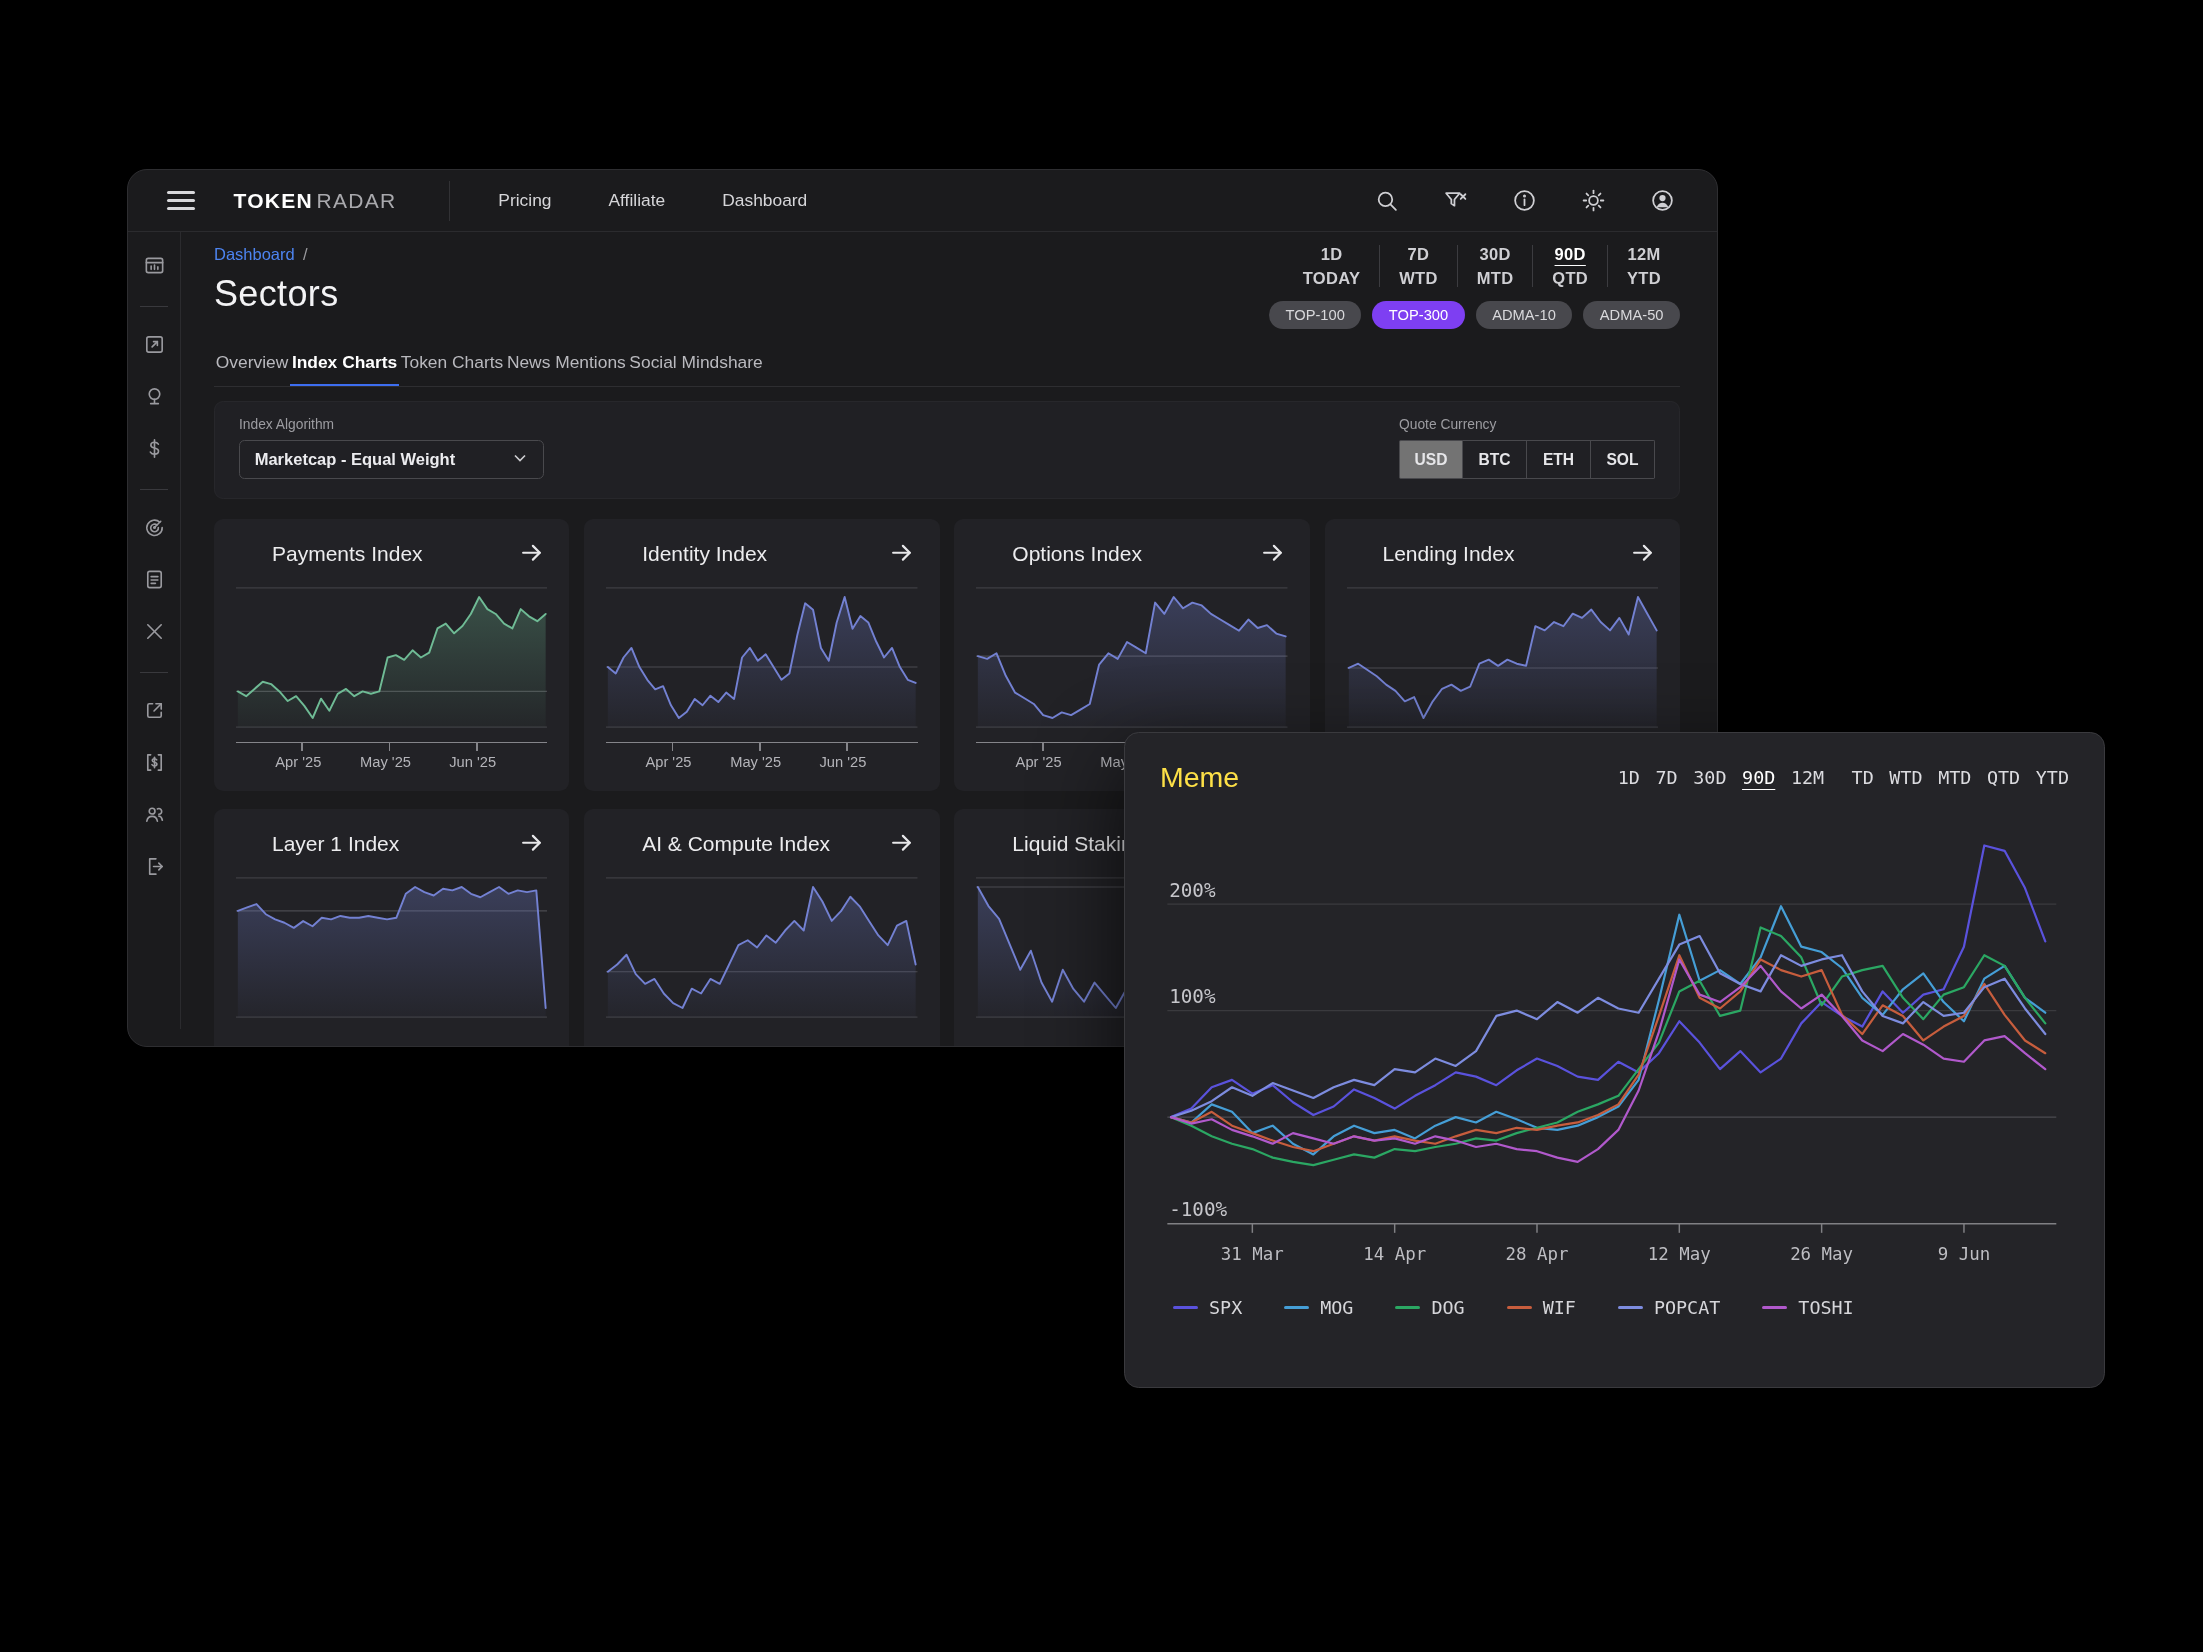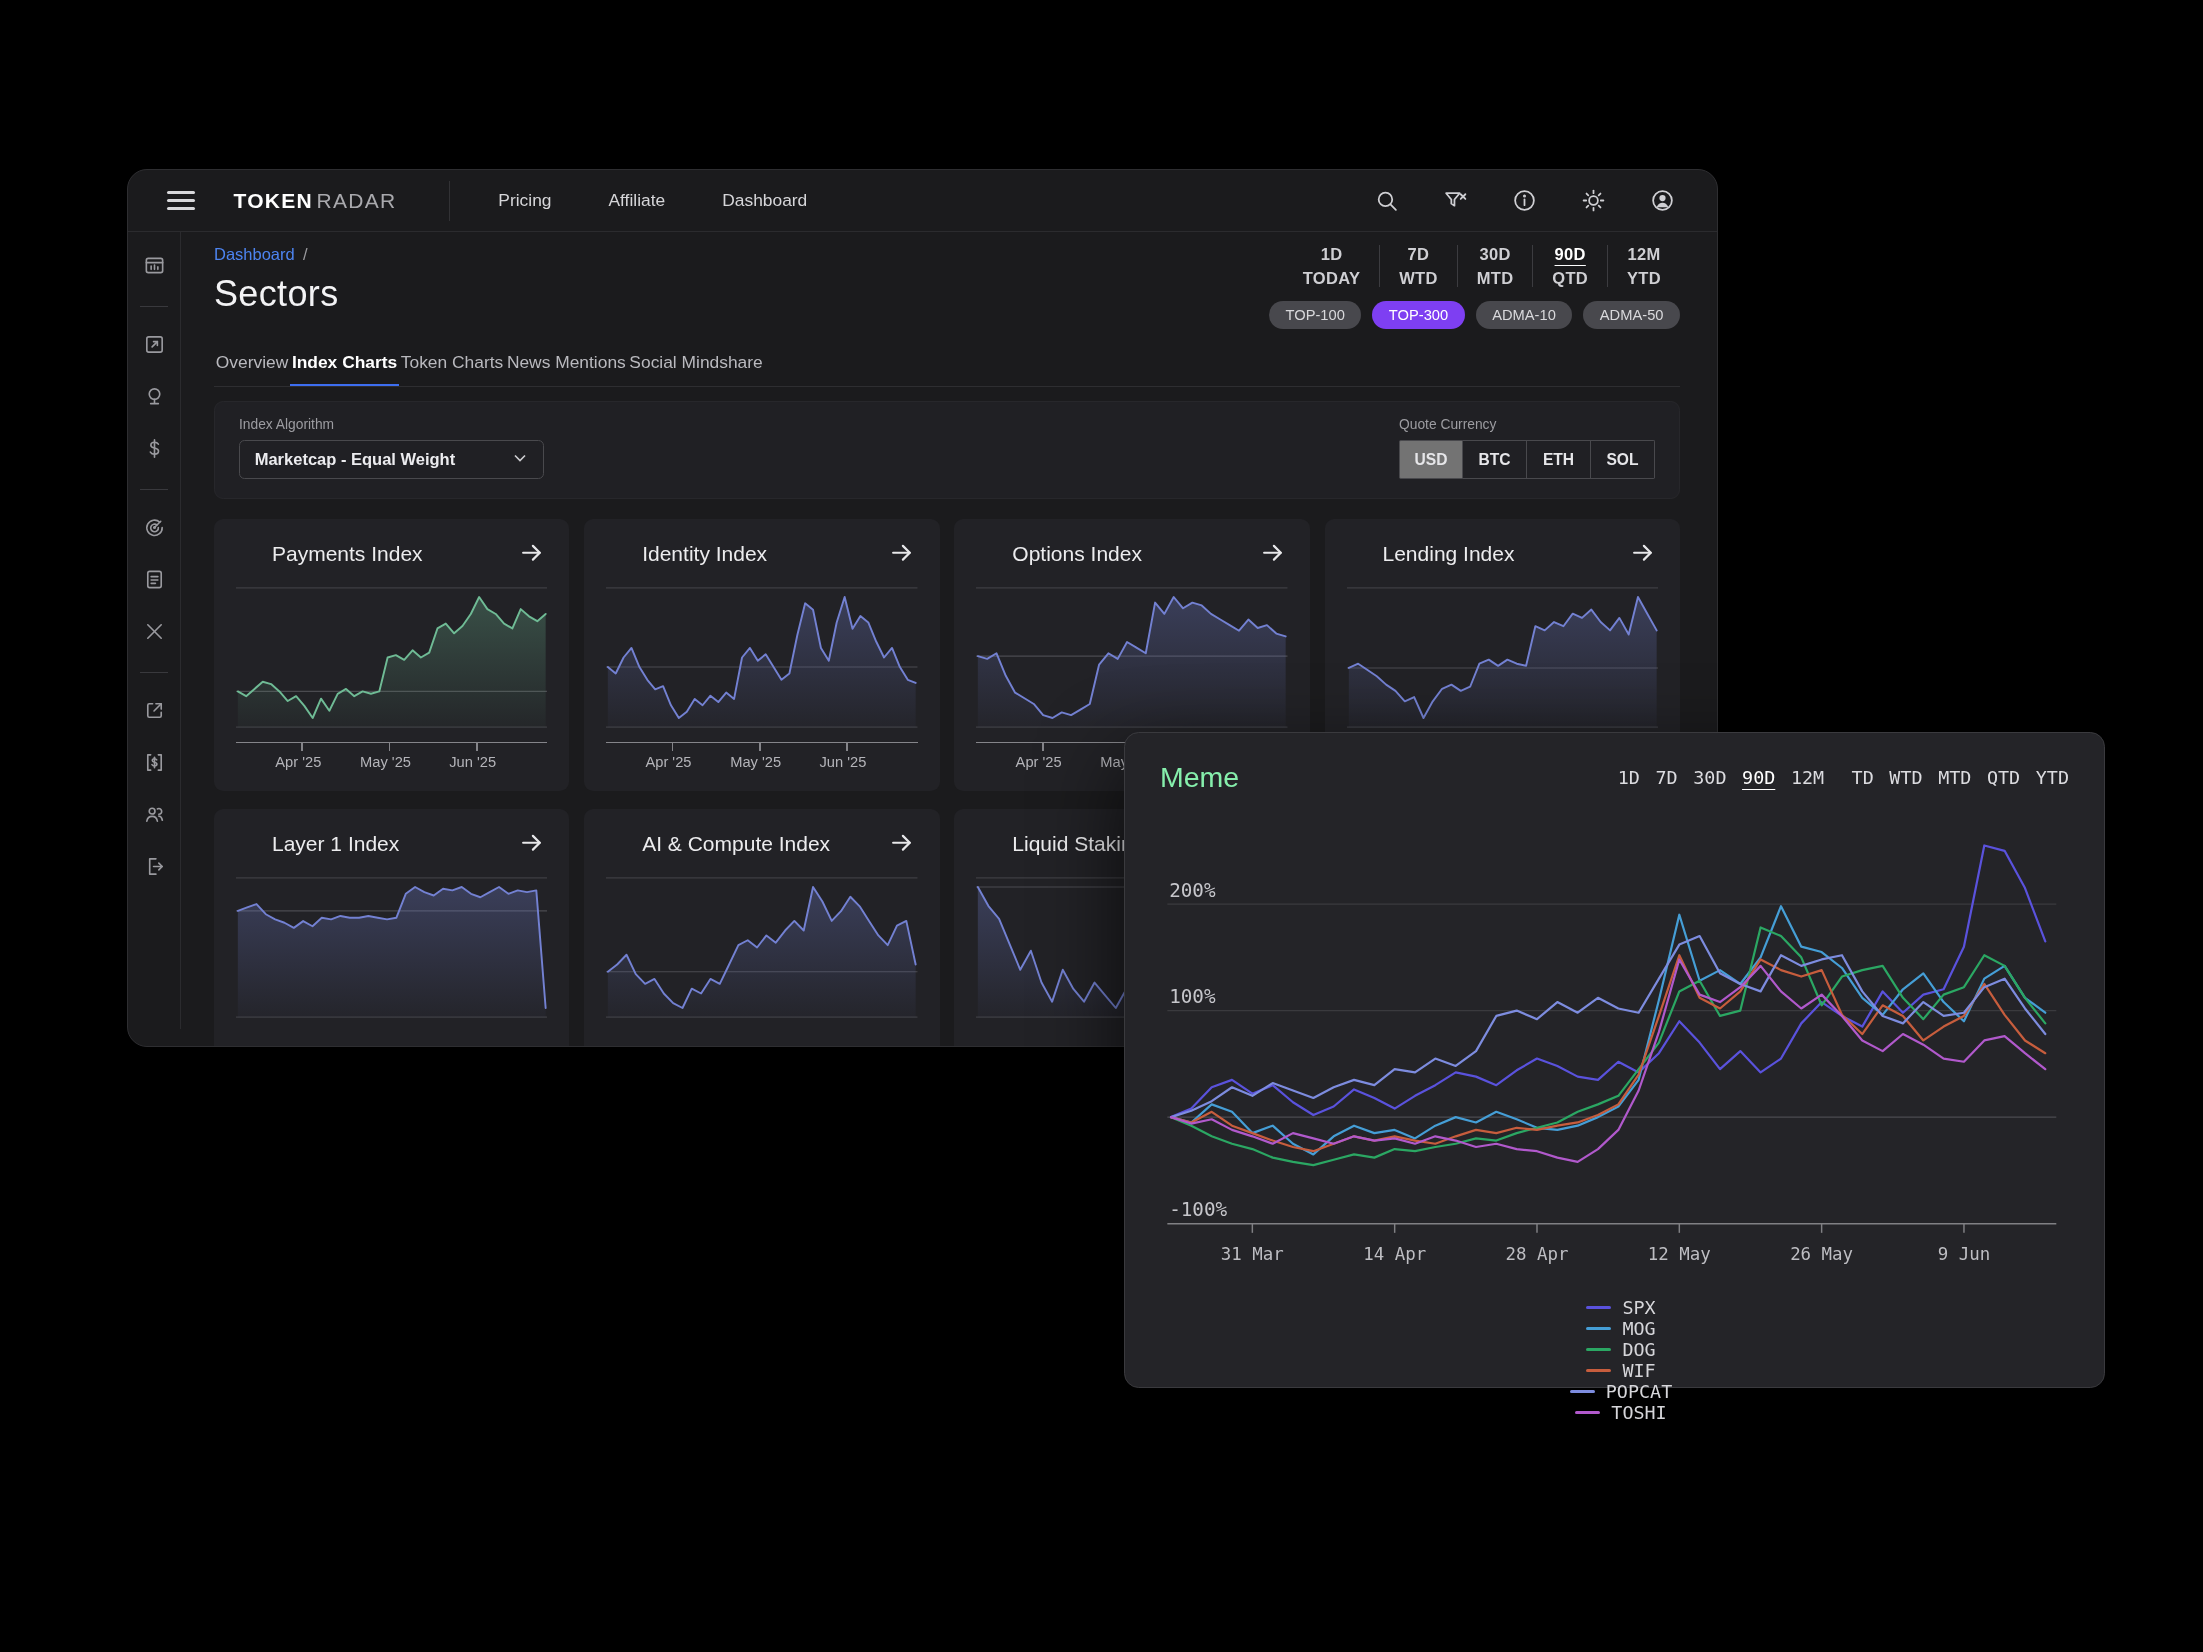--- a/index.html
+++ b/index.html
@@ -73,28 +73,28 @@
   .card-axis{margin-top:13px;border-top:1.8px solid #85858a;position:relative;height:8.3px;}
   .card-axis i{position:absolute;top:0;width:1.8px;height:8.3px;background:#85858a;}
   .card-xlabels{position:relative;height:20px;margin-top:3.7px;}
   .card-xlabels span{position:absolute;transform:translateX(-50%);font-size:14.7px;color:#b4b4b9;white-space:nowrap;}
 
   
   .modal{position:absolute;left:1124px;top:732px;width:981px;height:656px;background:#242428;
     border:0.9px solid #3a3a3e;border-radius:14.7px;box-shadow:0 31px 83px rgba(0,0,0,.7);
     padding:27.5px 35px 20px;display:flex;flex-direction:column;}
   .modal-head{display:flex;justify-content:space-between;align-items:center;}
-  .modal-title{font-size:28.5px;font-weight:500;color:#86efac;}
+  .modal-title{font-size:28.5px;font-weight:500;color:#fde047;}
   .modal-ranges{display:flex;align-items:center;gap:27.5px;font-family:"DejaVu Sans Mono",monospace;}
   .mrange-group{display:flex;gap:15.6px;}
   .mrange{font-size:18.4px;color:#dcdce0;cursor:pointer;}
   .mrange.active{color:#fff;text-decoration:underline;text-underline-offset:4.6px;}
   .meme-chart{margin-top:7.3px;}
   .meme-chart svg{display:block;}
-  .legend{display:flex;align-items:center;padding-left:13px;margin-top:7.3px;flex-direction:column;}
+  .legend{display:flex;align-items:center;gap:42px;padding-left:13px;margin-top:7.3px;}
   .legend-item{display:flex;align-items:center;gap:11px;cursor:pointer;}
   .legend-item i{width:25px;height:3.7px;border-radius:1.8px;display:block;}
   .legend-item span{font-family:"DejaVu Sans Mono",monospace;font-size:18.4px;color:#d6d6da;}
 </style>
 </head>
 <body>
 
 <div class="main-window">
   <div class="topbar">
     <div class="hamburger">

